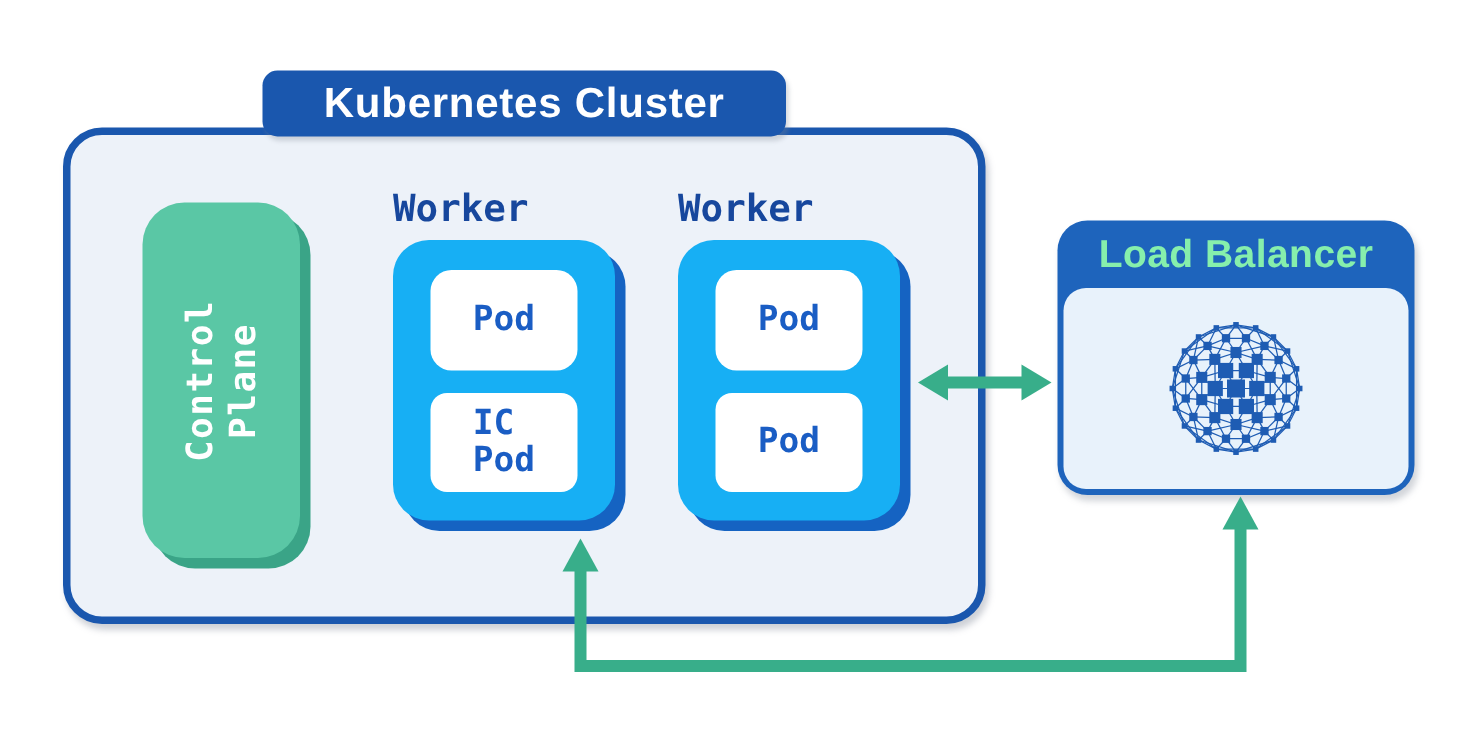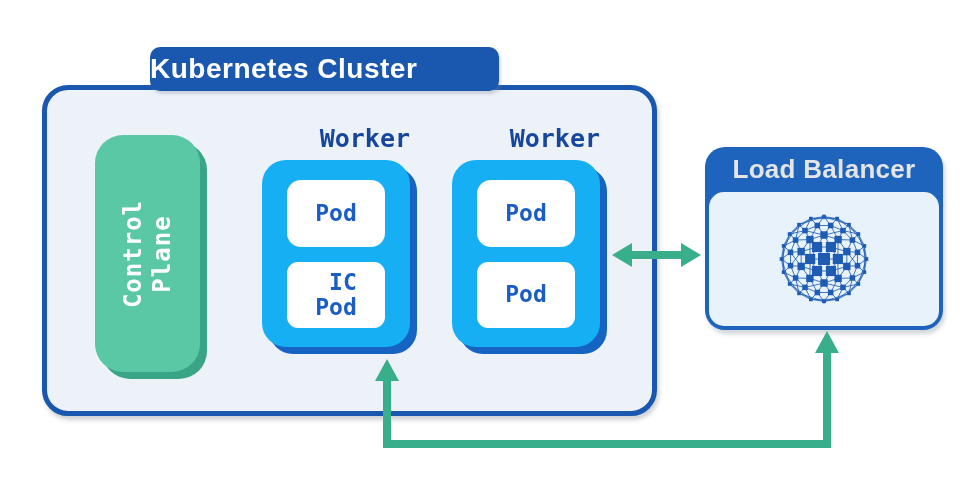--- a/index.html
+++ b/index.html
@@ -9,73 +9,73 @@
   }
   
   .cluster{
     position:absolute;left:42px;top:85px;width:615px;height:331px;
     box-sizing:border-box;border:5px solid var(--blue-border,#1a57ae);
     border-radius:26px;background:var(--cluster-fill,#edf2f9);
     box-shadow:2px 4px 4px rgba(125,135,150,.38);
     z-index:1;
   }
   .cluster-tab{
-    position:absolute;left:150px;top:47px;width:349px;height:44px;
+    position:absolute;left:175px;top:47px;width:349px;height:44px;
     background:var(--blue-border,#1a57ae);border-radius:10px;
-    display:flex;align-items:center;
+    display:flex;align-items:center;justify-content:center;
     color:#fff;font-size:28px;font-weight:700;letter-spacing:.5px;
     box-shadow:2px 3px 3px rgba(125,135,150,.3);
     z-index:4;
   }
   
   .control-plane{
     position:absolute;left:48px;top:45px;width:105px;height:237px;
     background:var(--control-green,#5ac7a5);border-radius:28px;
     box-shadow:7px 7px 0 var(--control-green-shadow,#3aa487);
   }
   .control-plane .vlabel{
     position:absolute;left:50%;top:50%;
     transform:translate(-50%,-50%) rotate(-90deg);
     color:#fff;font-family:"DejaVu Sans Mono",monospace;font-weight:700;
     font-size:24px;line-height:1.2;letter-spacing:1px;
     white-space:pre-line;text-align:center;
   }
   
   .worker-label{
     position:absolute;top:34px;width:148px;height:30px;
-    text-align:right;color:var(--worker-label-text,#17479d);
+    text-align:left;color:var(--worker-label-text,#17479d);
     font-family:"DejaVu Sans Mono",monospace;font-weight:700;font-size:25px;
   }
   .worker{
     position:absolute;top:70px;width:148px;height:187px;
     background:var(--cyan,#17aff4);border-radius:24px;
     box-shadow:7px 7px 0 var(--cyan-shadow,#1563c2);
   }
   .worker-1,.label-1{left:215px;}
   .worker-2,.label-2{left:405px;}
   .pod{
     position:absolute;left:25px;width:98px;background:#fff;border-radius:14px;
     display:flex;align-items:center;justify-content:center;
     color:var(--pod-text,#1a5dc4);
     font-family:"DejaVu Sans Mono",monospace;font-weight:700;font-size:23px;
-    line-height:1.1;white-space:pre-line;text-align:right;
+    line-height:1.1;white-space:pre-line;text-align:left;
   }
   .pod-a{top:20px;height:67px;}
   .pod-b{top:102px;height:66px;border-radius:11px;}
   
   .lb{
     position:absolute;left:705px;top:147px;width:238px;height:183px;
     background:var(--lb-blue,#1e64bc);border-radius:20px;
     box-shadow:2px 4px 4px rgba(125,135,150,.35);
     z-index:2;
   }
   .lb-header{
     position:absolute;left:0;top:0;width:100%;height:45px;
     display:flex;align-items:center;justify-content:center;
-    color:#e5e5e5;font-size:26px;font-weight:700;letter-spacing:.3px;
+    color:#86efac;font-size:26px;font-weight:700;letter-spacing:.3px;
   }
   .lb-body{
     position:absolute;left:4px;right:4px;top:45px;bottom:4px;
     background:var(--lb-body-fill,#e8f2fb);border-radius:15px;
     display:flex;align-items:center;justify-content:center;
   }
   
   .overlay{position:absolute;left:0;top:0;z-index:5;pointer-events:none;}
   .overlay .arrow{stroke:var(--green,#38ae8a);fill:var(--green,#38ae8a);}
   .overlay .arrow .shaft{fill:none;}

